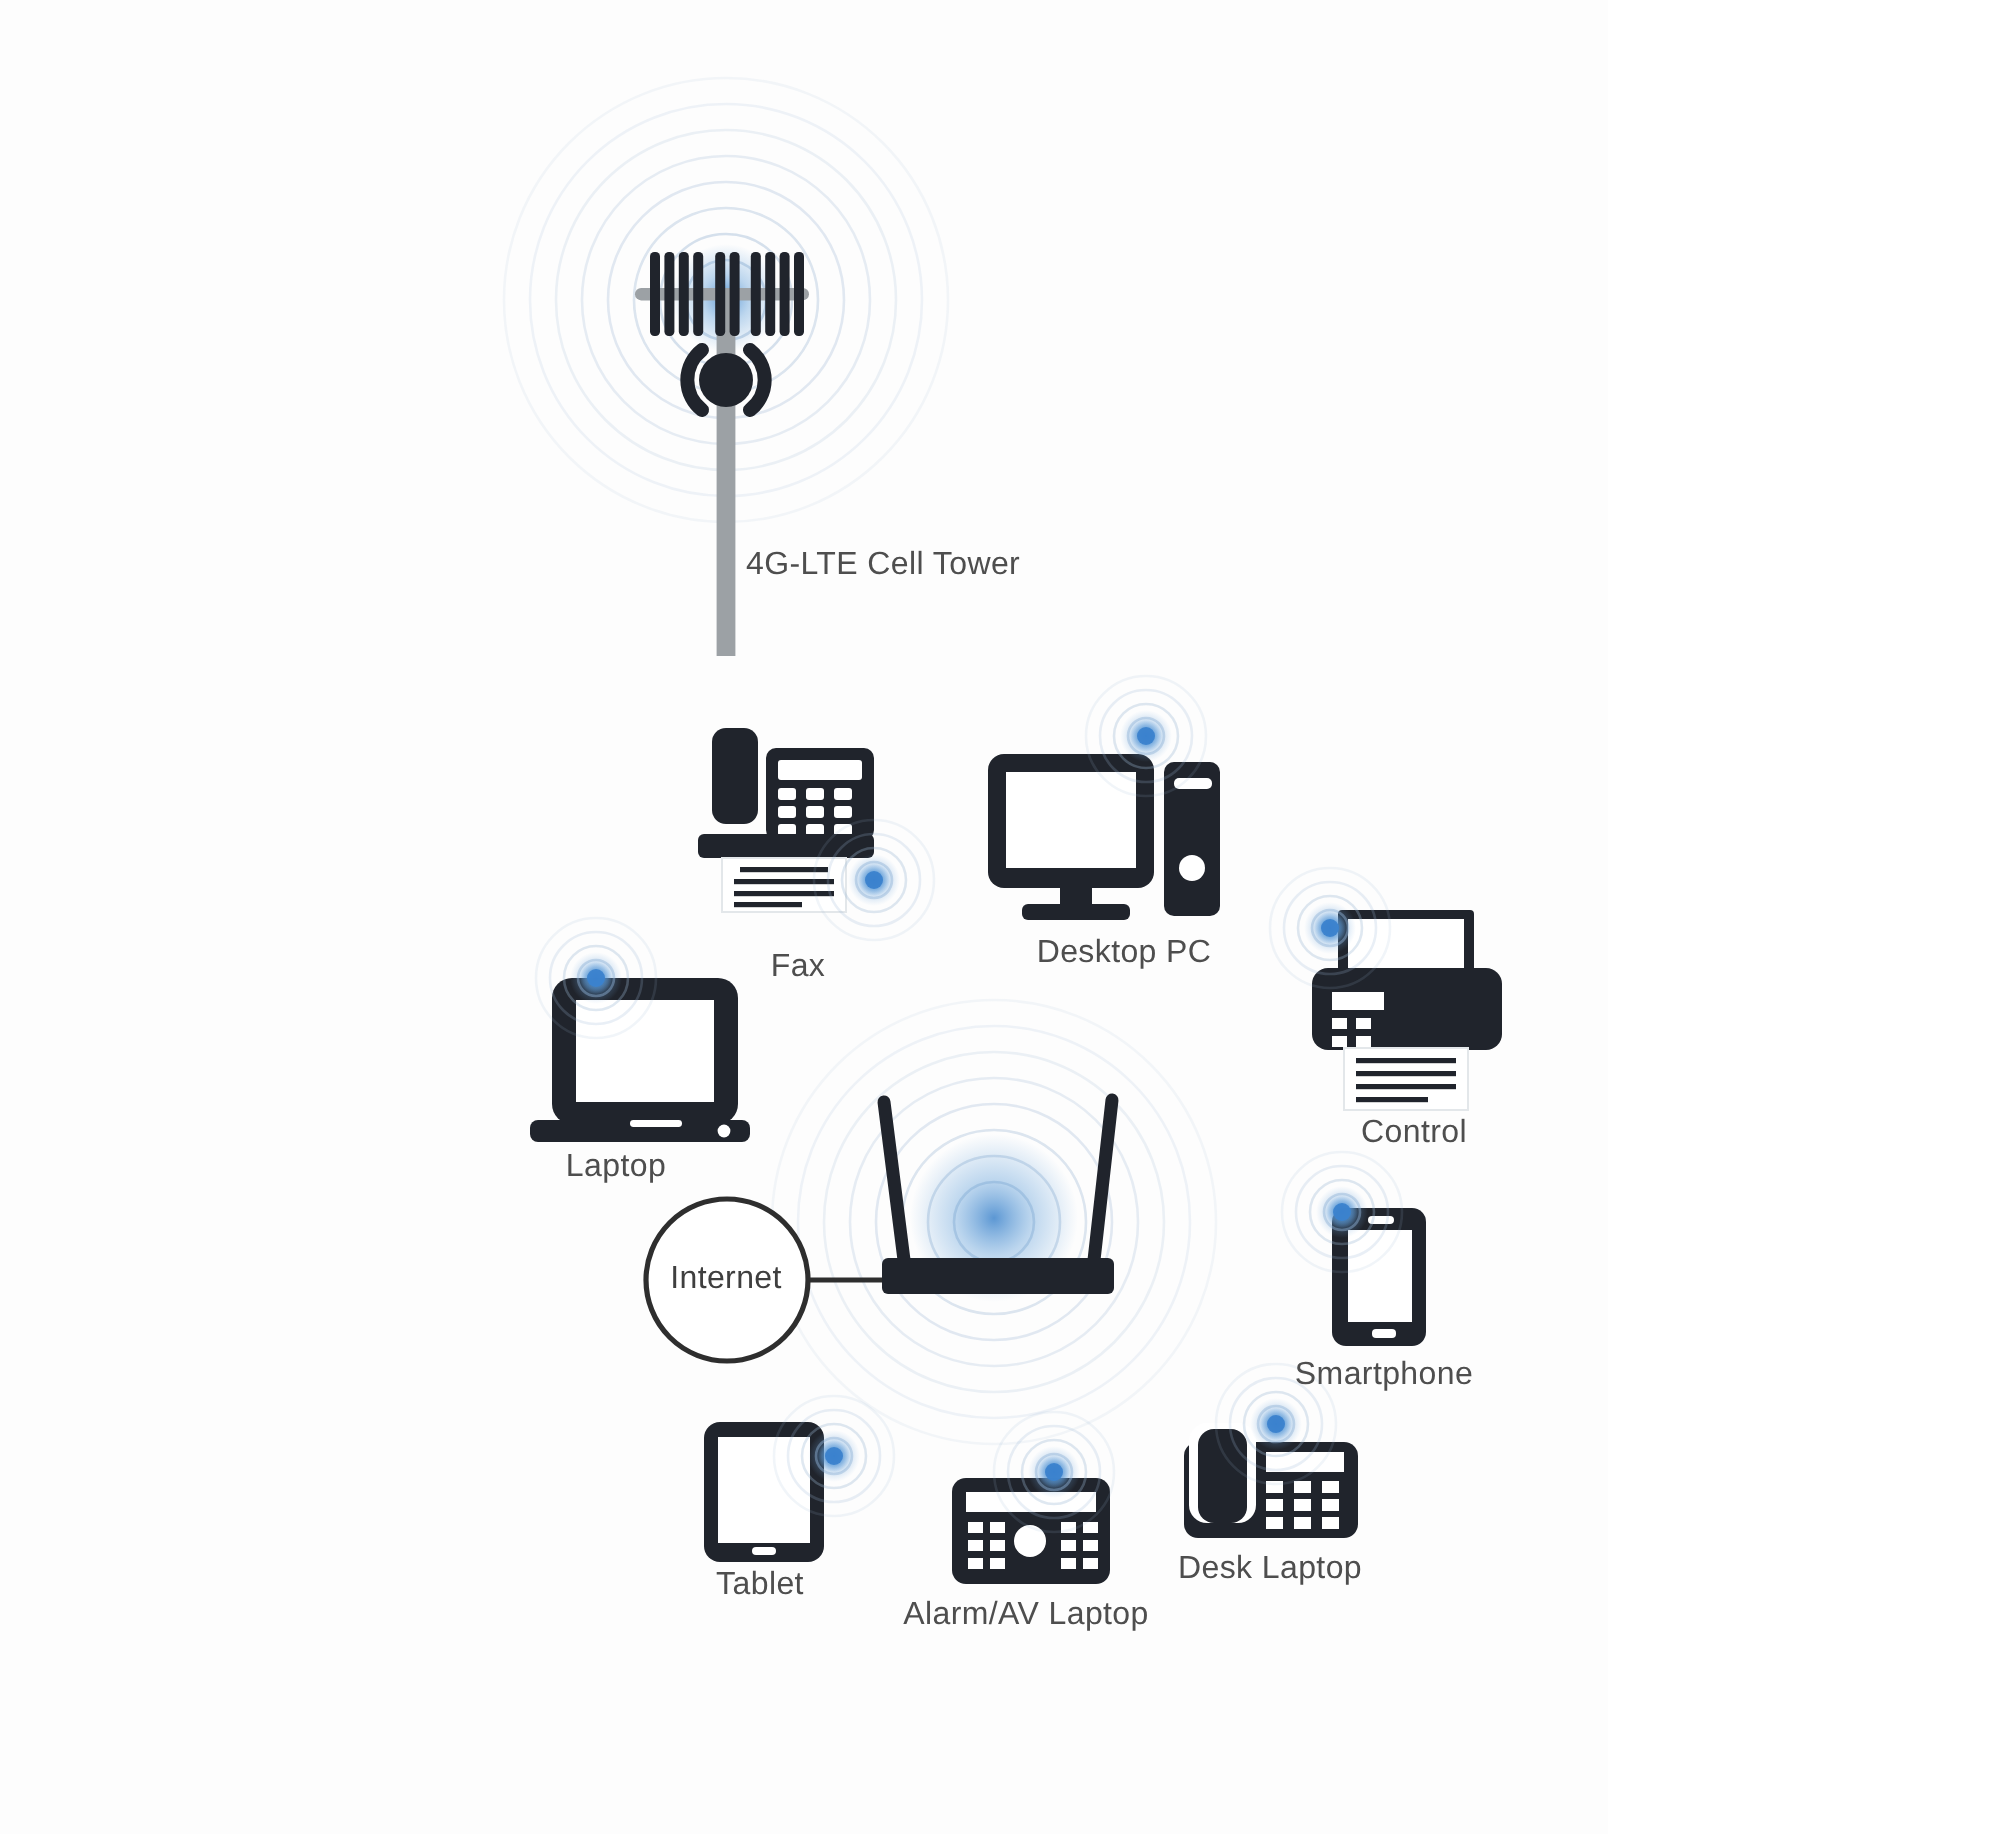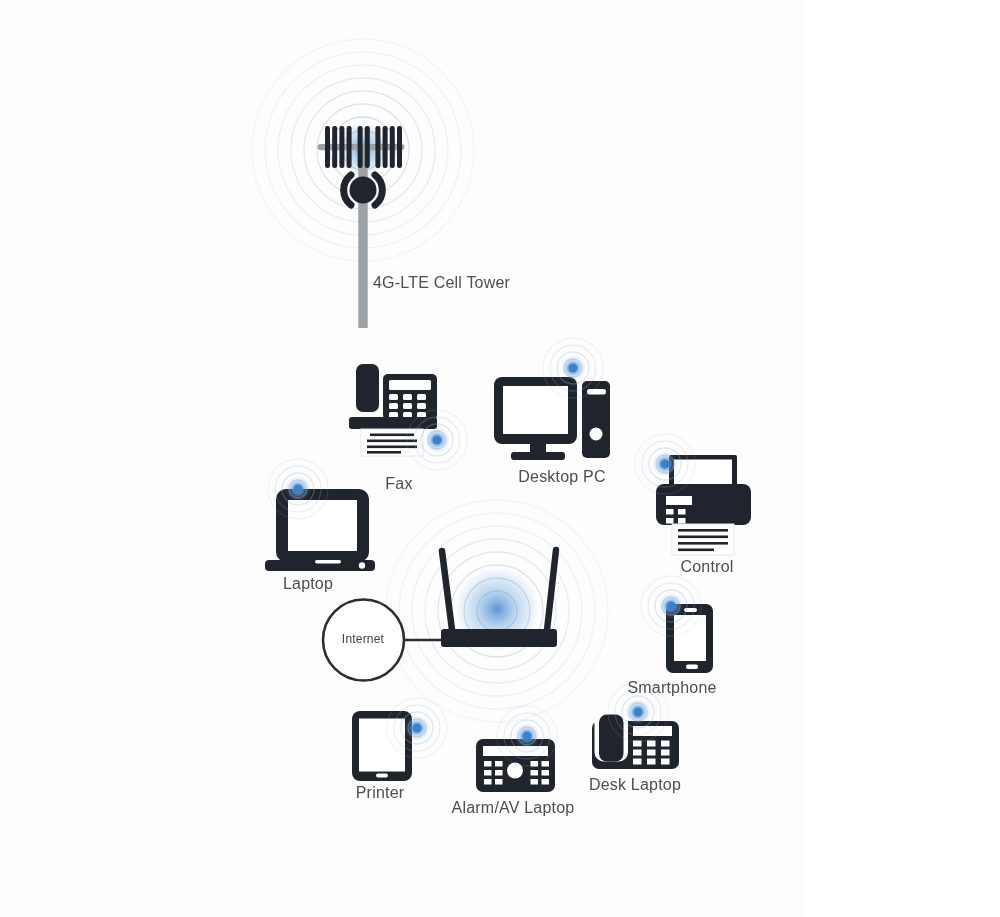--- a/index.html
+++ b/index.html
@@ -26,21 +26,21 @@
   .ring{fill:none;stroke:var(--signal-ring);stroke-width:1.3;}
   .dk-line{stroke:var(--outline);stroke-width:2.6;}
   .node-circle{fill:#ffffff;stroke:var(--outline);stroke-width:2.6;}
   .ant{stroke:var(--device-icon);stroke-width:6.5;stroke-linecap:round;}
   .wing{stroke:var(--device-icon);stroke-width:7;stroke-linecap:round;fill:none;}
   .label{
     position:absolute;color:var(--label-text);font-size:16px;line-height:17px;
     letter-spacing:.2px;white-space:nowrap;
   }
   .label.centered{transform:translateX(-50%);}
-  .label.internet-label{font-size:12px;color:#3f3f3f;}
+  .label.internet-label{font-size:16px;color:#3f3f3f;}
 </style>
 </head>
 <body>
 
 <div class="canvas">
 
   <svg class="artwork" width="1000" height="917" viewBox="0 0 1000 917">
     <defs>
       <radialGradient id="glowBig" cx="50%" cy="50%" r="50%">
         <stop offset="0%" stop-color="#3f85cc" stop-opacity="0.85"></stop>
@@ -234,17 +234,17 @@
     <use href="#sigDot" x="527" y="736"></use>
     <use href="#sigDot" x="638" y="712"></use>
   </svg>
 
   <div class="label" style="left:373px;top:274px;">4G-LTE Cell Tower</div>
   <div class="label centered" style="left:399px;top:475px;">Fax</div>
   <div class="label centered" style="left:562px;top:468px;text-align:right;">Desktop PC</div>
   <div class="label centered" style="left:707px;top:558px;">Control</div>
   <div class="label centered" style="left:308px;top:575px;">Laptop</div>
   <div class="label centered internet-label" style="left:363px;top:631px;">Internet</div>
-  <div class="label centered" style="left:672px;top:679px;">Smartphone</div>
-  <div class="label centered" style="left:380px;top:784px;">Printer</div>
+  <div class="label centered" style="left:692px;top:679px;">Smartphone</div>
+  <div class="label centered" style="left:380px;top:784px;">Tablet</div>
   <div class="label centered" style="left:513px;top:799px;">Alarm/AV Laptop</div>
   <div class="label centered" style="left:635px;top:776px;">Desk Laptop</div>
 </div>
 
 </body></html>

